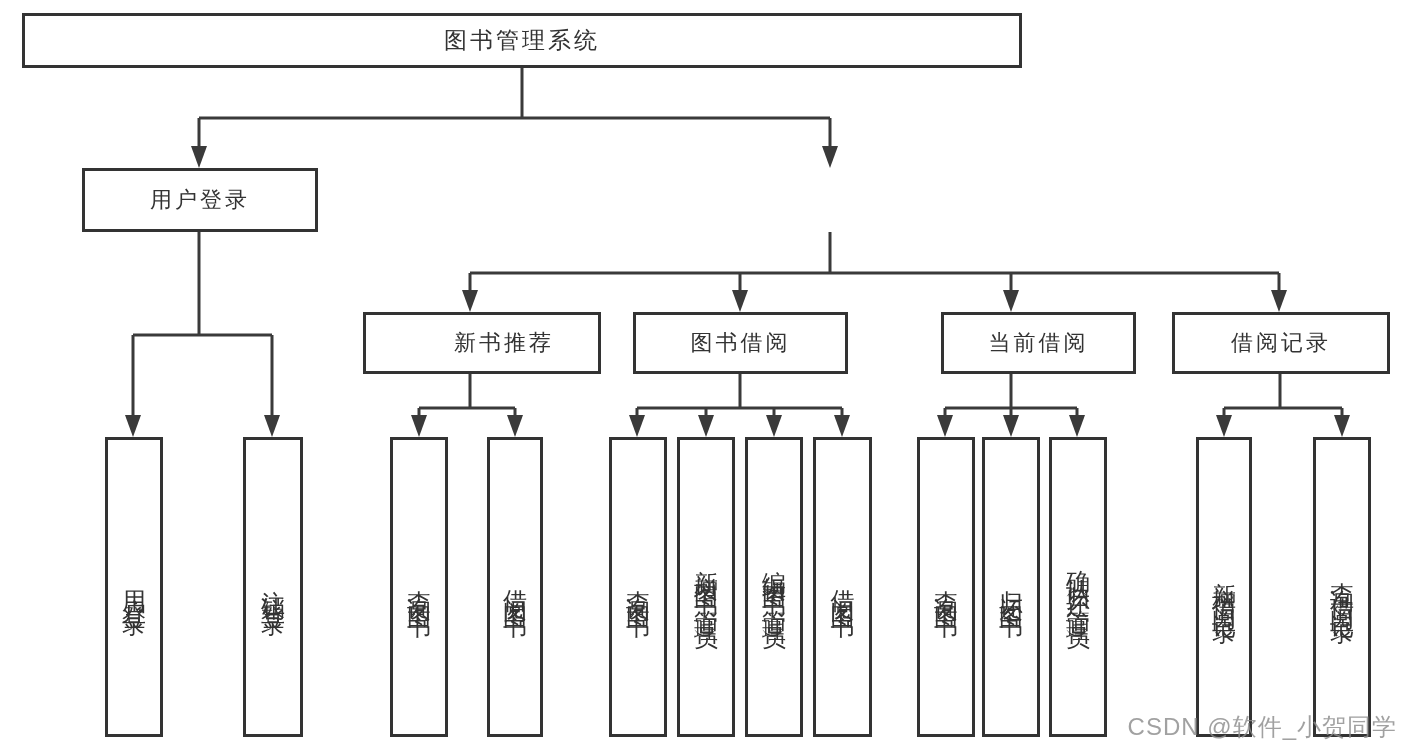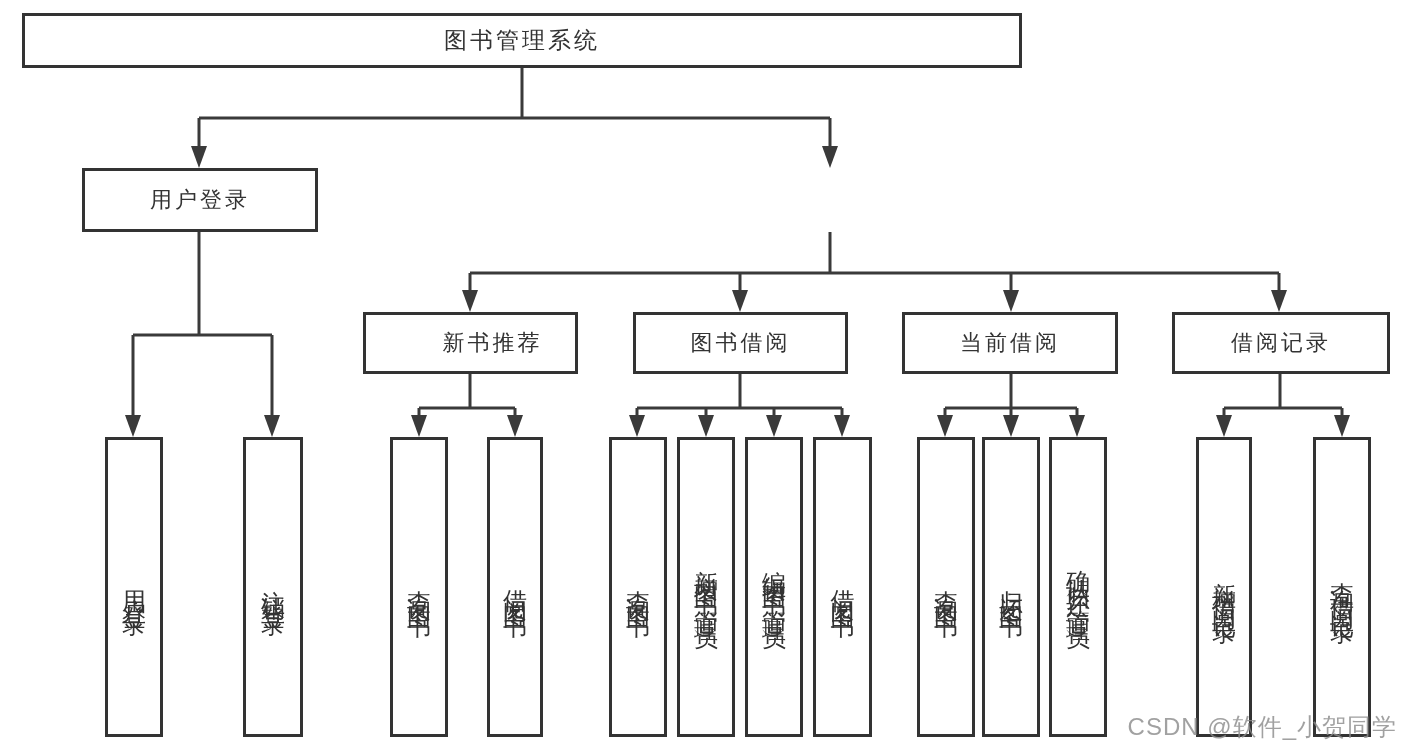--- a/index.html
+++ b/index.html
@@ -39,23 +39,23 @@
     font-size: 24px;
     letter-spacing: 1px;
     color: rgba(140, 140, 140, 0.82);
     white-space: nowrap;
   }
 
   
   #root-box        { left: 22px;  top: 13px;  width: 1000px; height: 55px; }
   #l2-login        { left: 82px;  top: 168px; width: 236px;  height: 64px; }
   #l2-books        { left: 712px; top: 168px; width: 235px;  height: 64px; }
-  #l3-newbook      { left: 363px; top: 312px; width: 215px;  height: 62px; padding-left: 44px; }
+  #l3-newbook      { left: 363px; top: 312px; width: 238px;  height: 62px; padding-left: 44px; }
   #l3-borrow       { left: 633px; top: 312px; width: 215px;  height: 62px; }
-  #l3-current      { left: 902px; top: 312px; width: 216px;  height: 62px; }
+  #l3-current      { left: 941px; top: 312px; width: 195px;  height: 62px; }
   #l3-records      { left: 1172px;top: 312px; width: 218px;  height: 62px; }
 
   .leaf { top: 437px; width: 58px; height: 300px; }
   #leaf-login-1    { left: 105px; }
   #leaf-login-2    { left: 243px; width: 60px; }
   #leaf-new-1      { left: 390px; }
   #leaf-new-2      { left: 487px; width: 56px; }
   #leaf-bor-1      { left: 609px; }
   #leaf-bor-2      { left: 677px; }
   #leaf-bor-3      { left: 745px; }

